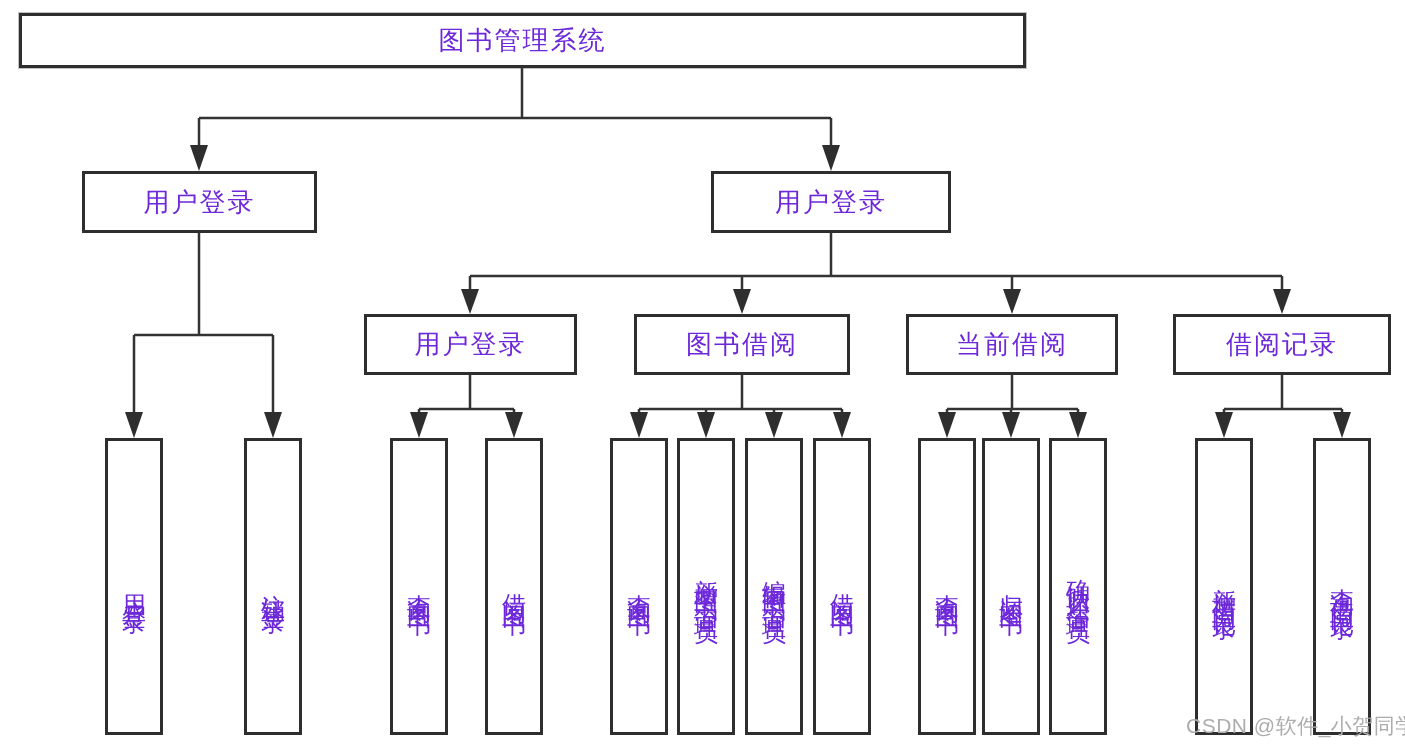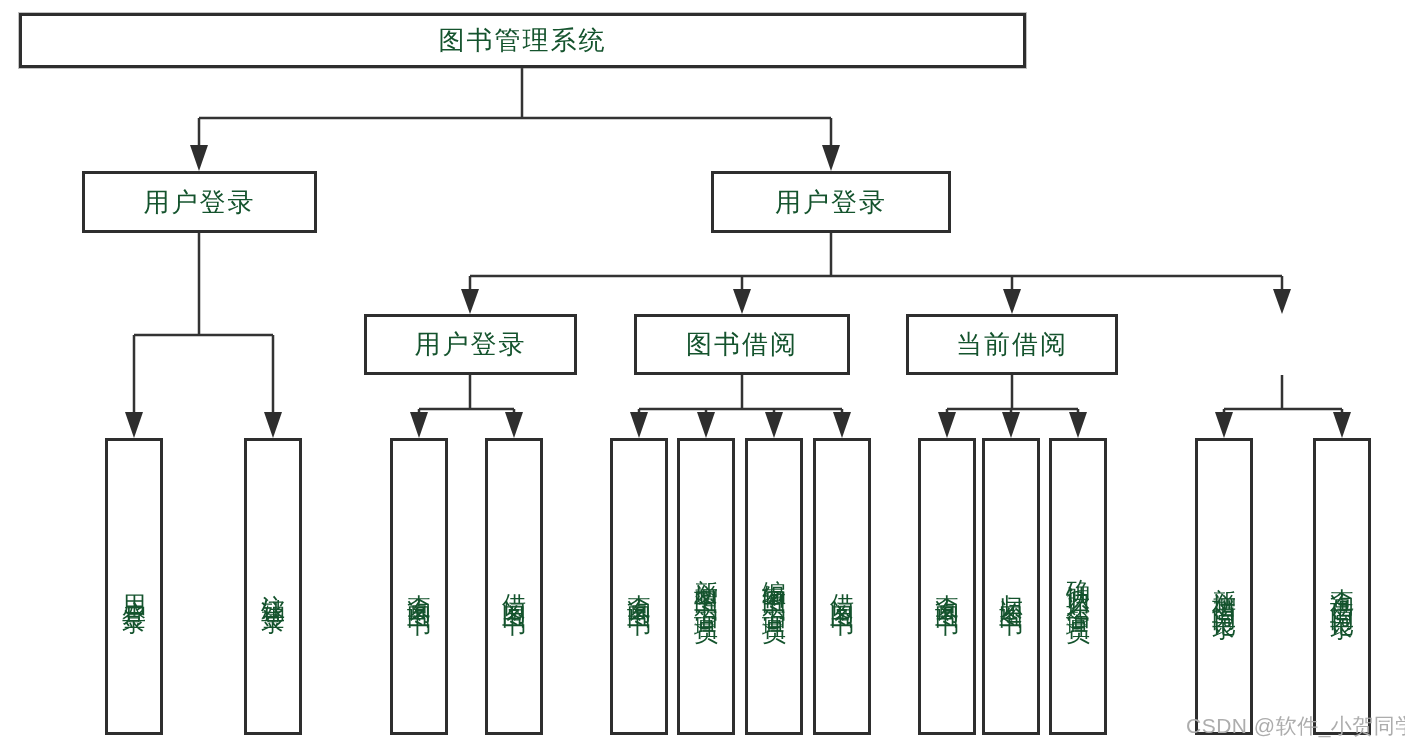--- a/index.html
+++ b/index.html
@@ -9,21 +9,21 @@
     background:#ffffff;
     font-family:"Liberation Sans","DejaVu Sans",sans-serif;
     overflow:hidden;
   }
   #wires{position:absolute;left:0;top:0;width:1405px;height:747px;z-index:0;pointer-events:none;}
   .box{
     position:absolute;
     box-sizing:border-box;
     background:#ffffff;
     border:3px solid #2e2e2e;
-    color:#14532d;
+    color:#6d28d9;
     display:grid;place-items:center;
     z-index:1;
     text-align:center;
   }
   .box.root{border-width:3px;box-shadow:0 0 0 1px rgba(80,80,80,.35);}
   .hlabel{font-size:26px;letter-spacing:2px;white-space:nowrap;}
   .leaf{
     writing-mode:vertical-rl;
     text-orientation:mixed;
     font-size:24px;
@@ -101,20 +101,23 @@
 
   <div class="box" style="left:364px;top:314px;width:213px;height:61px;">
     <span class="hlabel">用户登录</span>
   </div>
   <div class="box" style="left:634px;top:314px;width:216px;height:61px;">
     <span class="hlabel">图书借阅</span>
   </div>
   <div class="box" style="left:906px;top:314px;width:212px;height:61px;text-align:right;">
     <span class="hlabel">当前借阅</span>
   </div>
+  <div class="box" style="left:1173px;top:314px;width:218px;height:61px;">
+    <span class="hlabel">借阅记录</span>
+  </div>
 
   <div class="box leaf" style="left:105px;top:438px;width:58px;height:297px;">用户登录</div>
   <div class="box leaf" style="left:244px;top:438px;width:58px;height:297px;">注销登录</div>
 
   <div class="box leaf" style="left:390px;top:438px;width:58px;height:297px;">查询图书</div>
   <div class="box leaf" style="left:485px;top:438px;width:58px;height:297px;">借阅图书</div>
 
   <div class="box leaf" style="left:610px;top:438px;width:58px;height:297px;">查询图书</div>
   <div class="box leaf" style="left:677px;top:438px;width:58px;height:297px;">新增图书（管理员）</div>
   <div class="box leaf" style="left:745px;top:438px;width:58px;height:297px;">编辑图书（管理员）</div>

